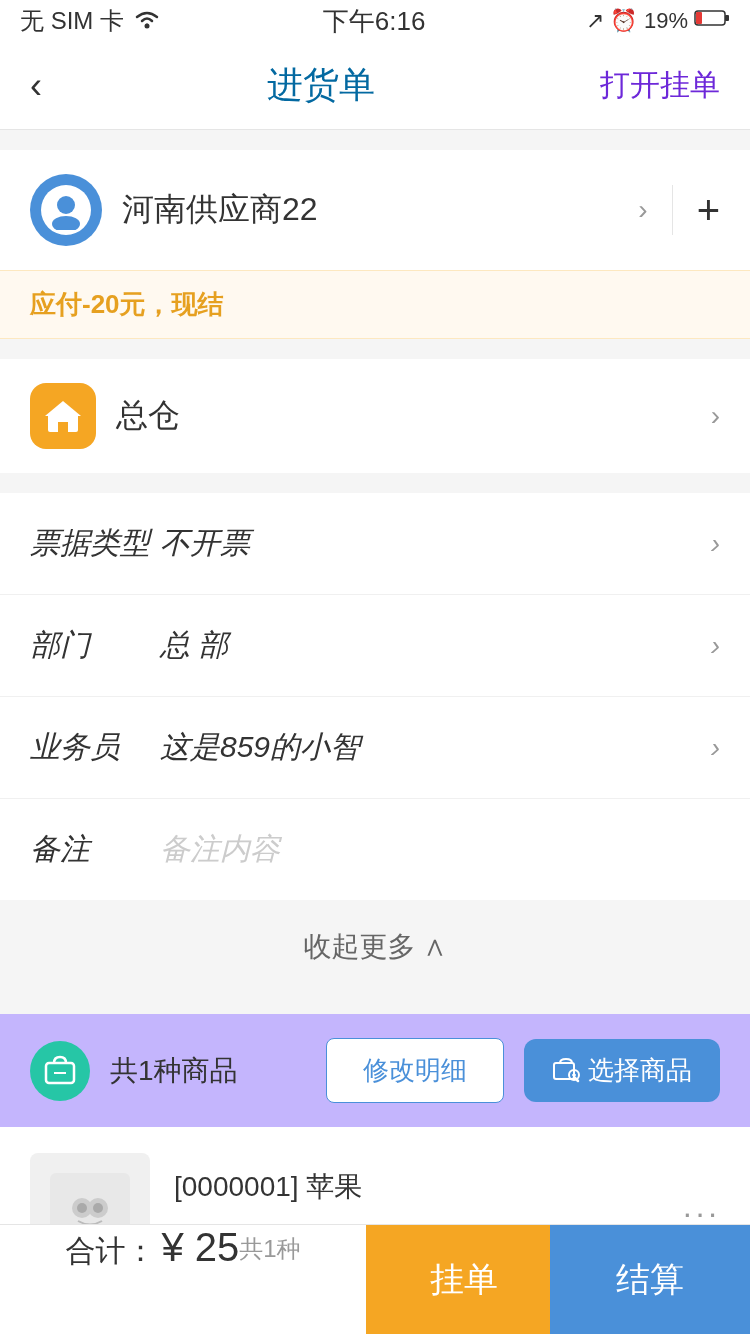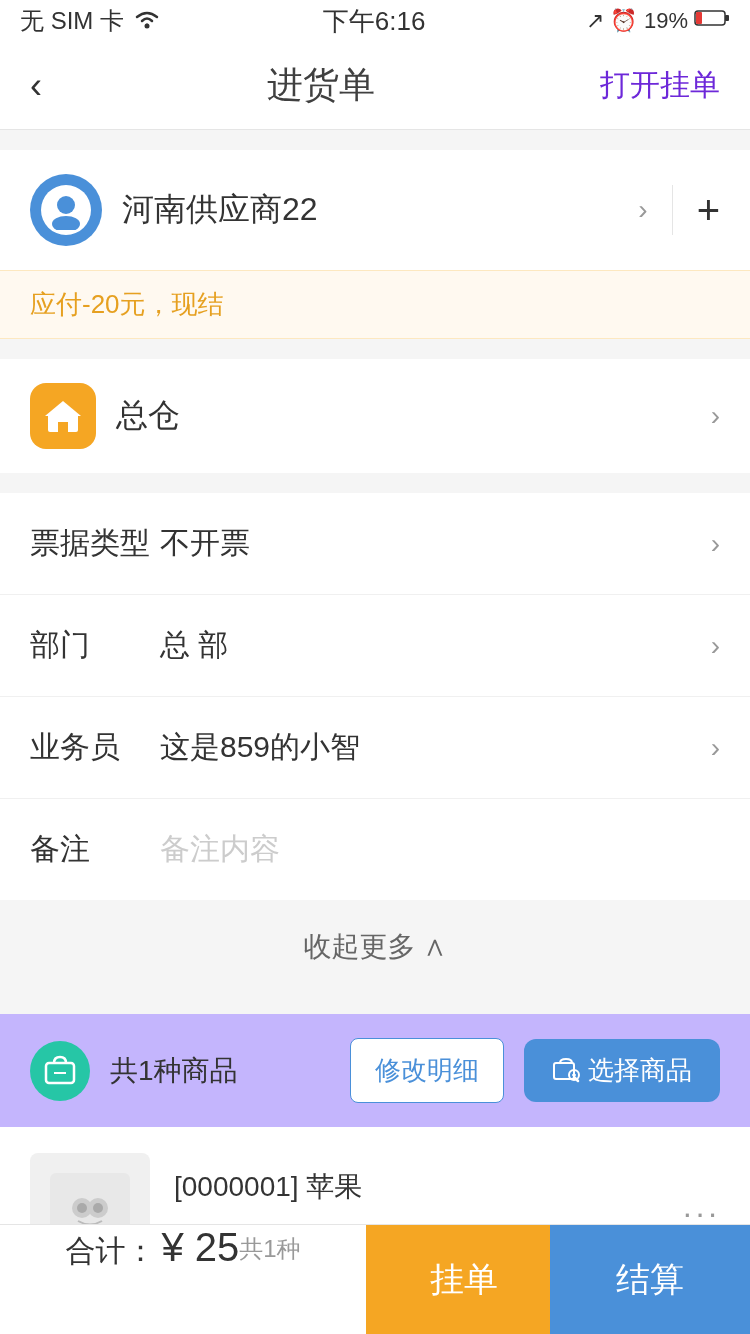--- a/index.html
+++ b/index.html
@@ -32,21 +32,21 @@
     .nav-bar {
       background: #fff;
       height: 88px;
       display: flex;
       align-items: center;
       justify-content: space-between;
       padding: 0 30px;
       border-bottom: 1px solid #e5e5e5;
     }
     .nav-back { font-size: 36px; color: #333; cursor: pointer; }
-    .nav-title { font-size: 36px; font-weight: 500; color: #404040; }
+    .nav-title { font-size: 36px; font-weight: 500; color: #0369a1; }
     .nav-action { font-size: 30px; color: #6d28d9; cursor: pointer; }
 
     
     .section {
       background: #fff;
       margin-bottom: 20px;
     }
 
     
     .supplier-row {
@@ -95,20 +95,21 @@
     }
 
     
     .notice-banner {
       background: #fff9f0;
       padding: 16px 30px;
       font-size: 26px;
       color: #e6a020;
       border-top: 1px solid #fde8c0;
       border-bottom: 1px solid #fde8c0;
+      font-weight: bold;
     }
 
     
     .warehouse-row {
       display: flex;
       align-items: center;
       padding: 24px 30px;
       background: #fff;
     }
     .warehouse-icon {
@@ -174,21 +175,21 @@
       align-items: center;
       justify-content: center;
       flex-shrink: 0;
     }
     .products-count { flex: 1; font-size: 28px; color: #333; }
     .btn-outline {
       border: 1px solid #4a90d9;
       color: #4a90d9;
       background: #fff;
       border-radius: 8px;
-      padding: 14px 24px;
+      padding: 14px 36px;
       font-size: 26px;
       cursor: pointer;
     }
     .btn-primary {
       background: #4a90d9;
       color: #fff;
       border: none;
       border-radius: 12px;
       padding: 14px 28px;
       font-size: 26px;
@@ -336,21 +337,21 @@
         <rect x="5" y="18" width="30" height="18" rx="2"></rect>
         <polygon points="20,5 2,20 38,20"></polygon>
         <rect x="15" y="26" width="10" height="10" fill="#f5a623"></rect>
       </svg>
     </div>
     <span class="warehouse-name">总仓</span>
     <span class="chevron">›</span>
   </div>
 </div>
 
-<div class="section" style="margin-top:20px; margin-bottom:0;">
+<div class="section" style="margin-top:20px; margin-bottom:0;font-style:italic;">
   <div class="form-row">
     <span class="form-label">票据类型</span>
     <span class="form-value">不开票</span>
     <span class="chevron">›</span>
   </div>
   <div class="form-row">
     <span class="form-label">部门</span>
     <span class="form-value">总 部</span>
     <span class="chevron">›</span>
   </div>

